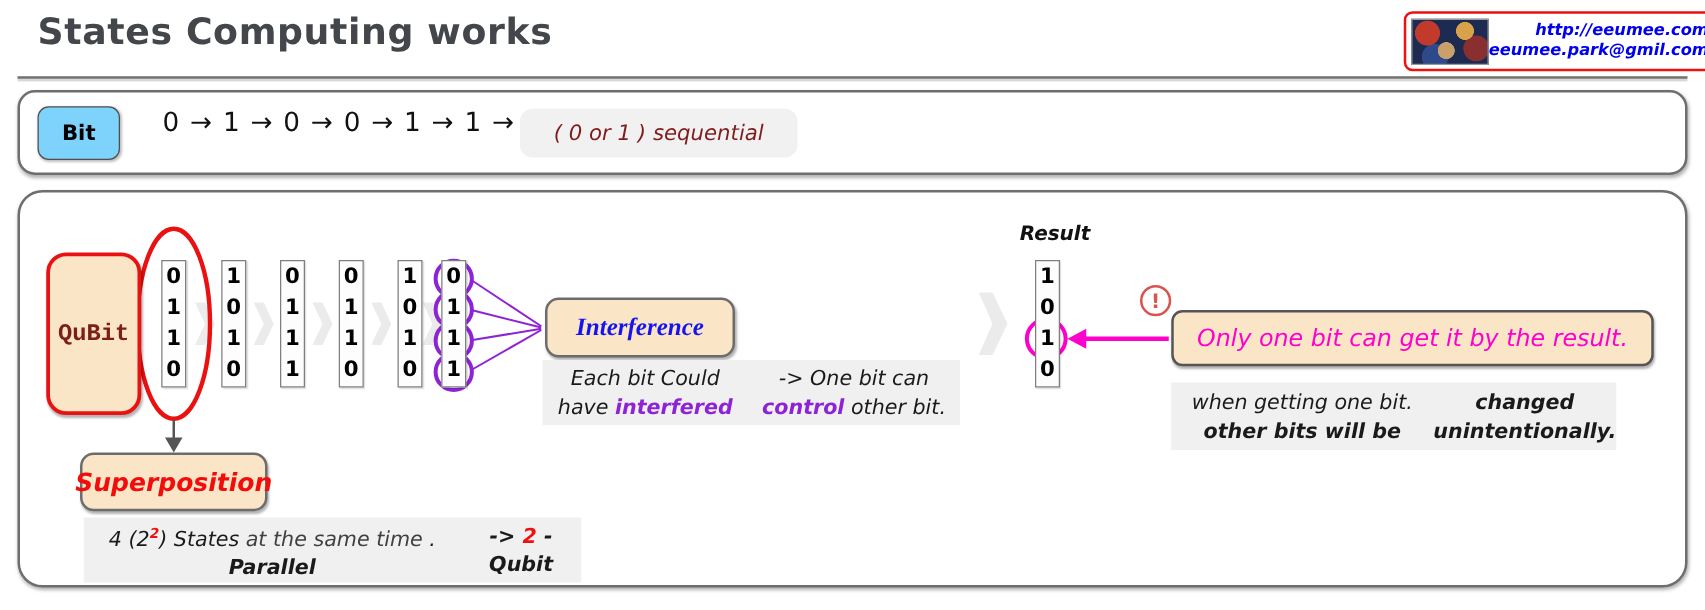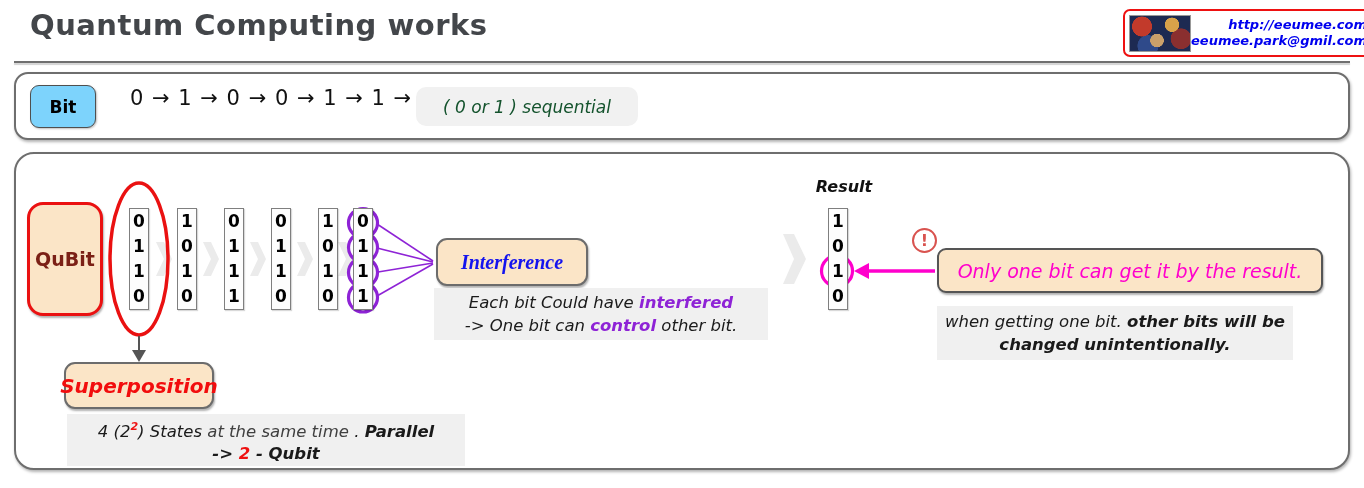--- a/index.html
+++ b/index.html
@@ -37,34 +37,34 @@
   
   .bit-badge { position:absolute; left:14px; top:11px; width:66px; height:43px;
                background:#7dd3fc; border:1.5px solid #4f4f4f; border-radius:9px;
                box-shadow:1px 1px 2px rgba(0,0,0,.25);
                display:flex; align-items:center; justify-content:center;
                font-size:17px; font-weight:bold; color:#000; }
   .bit-seq  { position:absolute; left:114px; top:0; height:48px; display:flex;
               align-items:center; font-size:21px; color:#111; letter-spacing:1px; }
   .bit-note { position:absolute; left:400px; top:13px; width:222px; height:39px;
               background:#f1f1f1; border-radius:10px; display:flex; align-items:center;
-              justify-content:center; font-style:italic; font-size:17px; color:#14532d; }
+              justify-content:center; font-style:italic; font-size:17px; color:#7f1d1d; }
 
   
   .overlay { position:absolute; left:0; top:0; }
   .peach-box { position:absolute; background:#fbe5c7; border:2px solid #6c6c6c;
                border-radius:11px; box-shadow:1px 2px 2px rgba(0,0,0,.30);
                display:flex; align-items:center; justify-content:center; }
   .gray-note { position:absolute; background:#f0f0f0; border-radius:0;
                font-style:italic; font-size:16.5px; color:#1a1a1a; text-align:center;
-               display:flex; flex-direction:column; justify-content:center;
-               line-height:23px; }
-
-  .qubit-box { left:11px; top:48px; width:76px; height:114px; border:3px solid #ea1111;
-               border-radius:16px; }
+               display:flex; flex-direction:row; justify-content:center;
+               line-height:23px;align-items:center; }
+
+  .qubit-box { left:21px; top:48px; width:76px; height:130px; border:3px solid #ea1111;
+               border-radius:16px;font-family:Liberation Mono, monospace; }
   .qubit-box span { font-size:19px; font-weight:bold; color:#7b2016; }
 
   .bitcol { position:absolute; top:54px; width:20px; height:102px; background:#fdfdfd;
             border:1px solid #7f7f7f; box-shadow:1px 1px 1px rgba(0,0,0,.15);
             display:flex; flex-direction:column; align-items:center; }
   .bitcol span { font-size:17px; font-weight:600; color:#000; line-height:25px; }
 
   .superpos-box { left:48px; top:208px; width:150px; height:47px; }
   .superpos-box span { font-style:italic; font-size:20px; font-weight:600; color:#f20d0d; }
   .superpos-note { left:51px; top:260px; width:398px; height:52px; }
@@ -87,21 +87,21 @@
                   justify-content:center; background:#fff; }
   .callout-box { left:921px; top:94px; width:386px; height:45px; border-color:#555; border-radius:9px; }
   .callout-box span { font-style:italic; font-size:19px; color:#ff00cc; white-space:nowrap; }
   .result-note { left:921px; top:152px; width:356px; height:54px; }
 </style>
 </head>
 <body>
 
 <div class="page">
 
-  <div class="title">Quantum Computing works</div>
+  <div class="title">States Computing works</div>
   <div class="title-rule"></div>
   <div class="badge">
     <div class="thumb"></div>
     <div class="badge-links">
       <a href="#">http://eeumee.com</a>
       <a href="#">eeumee.park@gmil.com</a>
     </div>
   </div>
 
   <div class="panel bit-panel">

